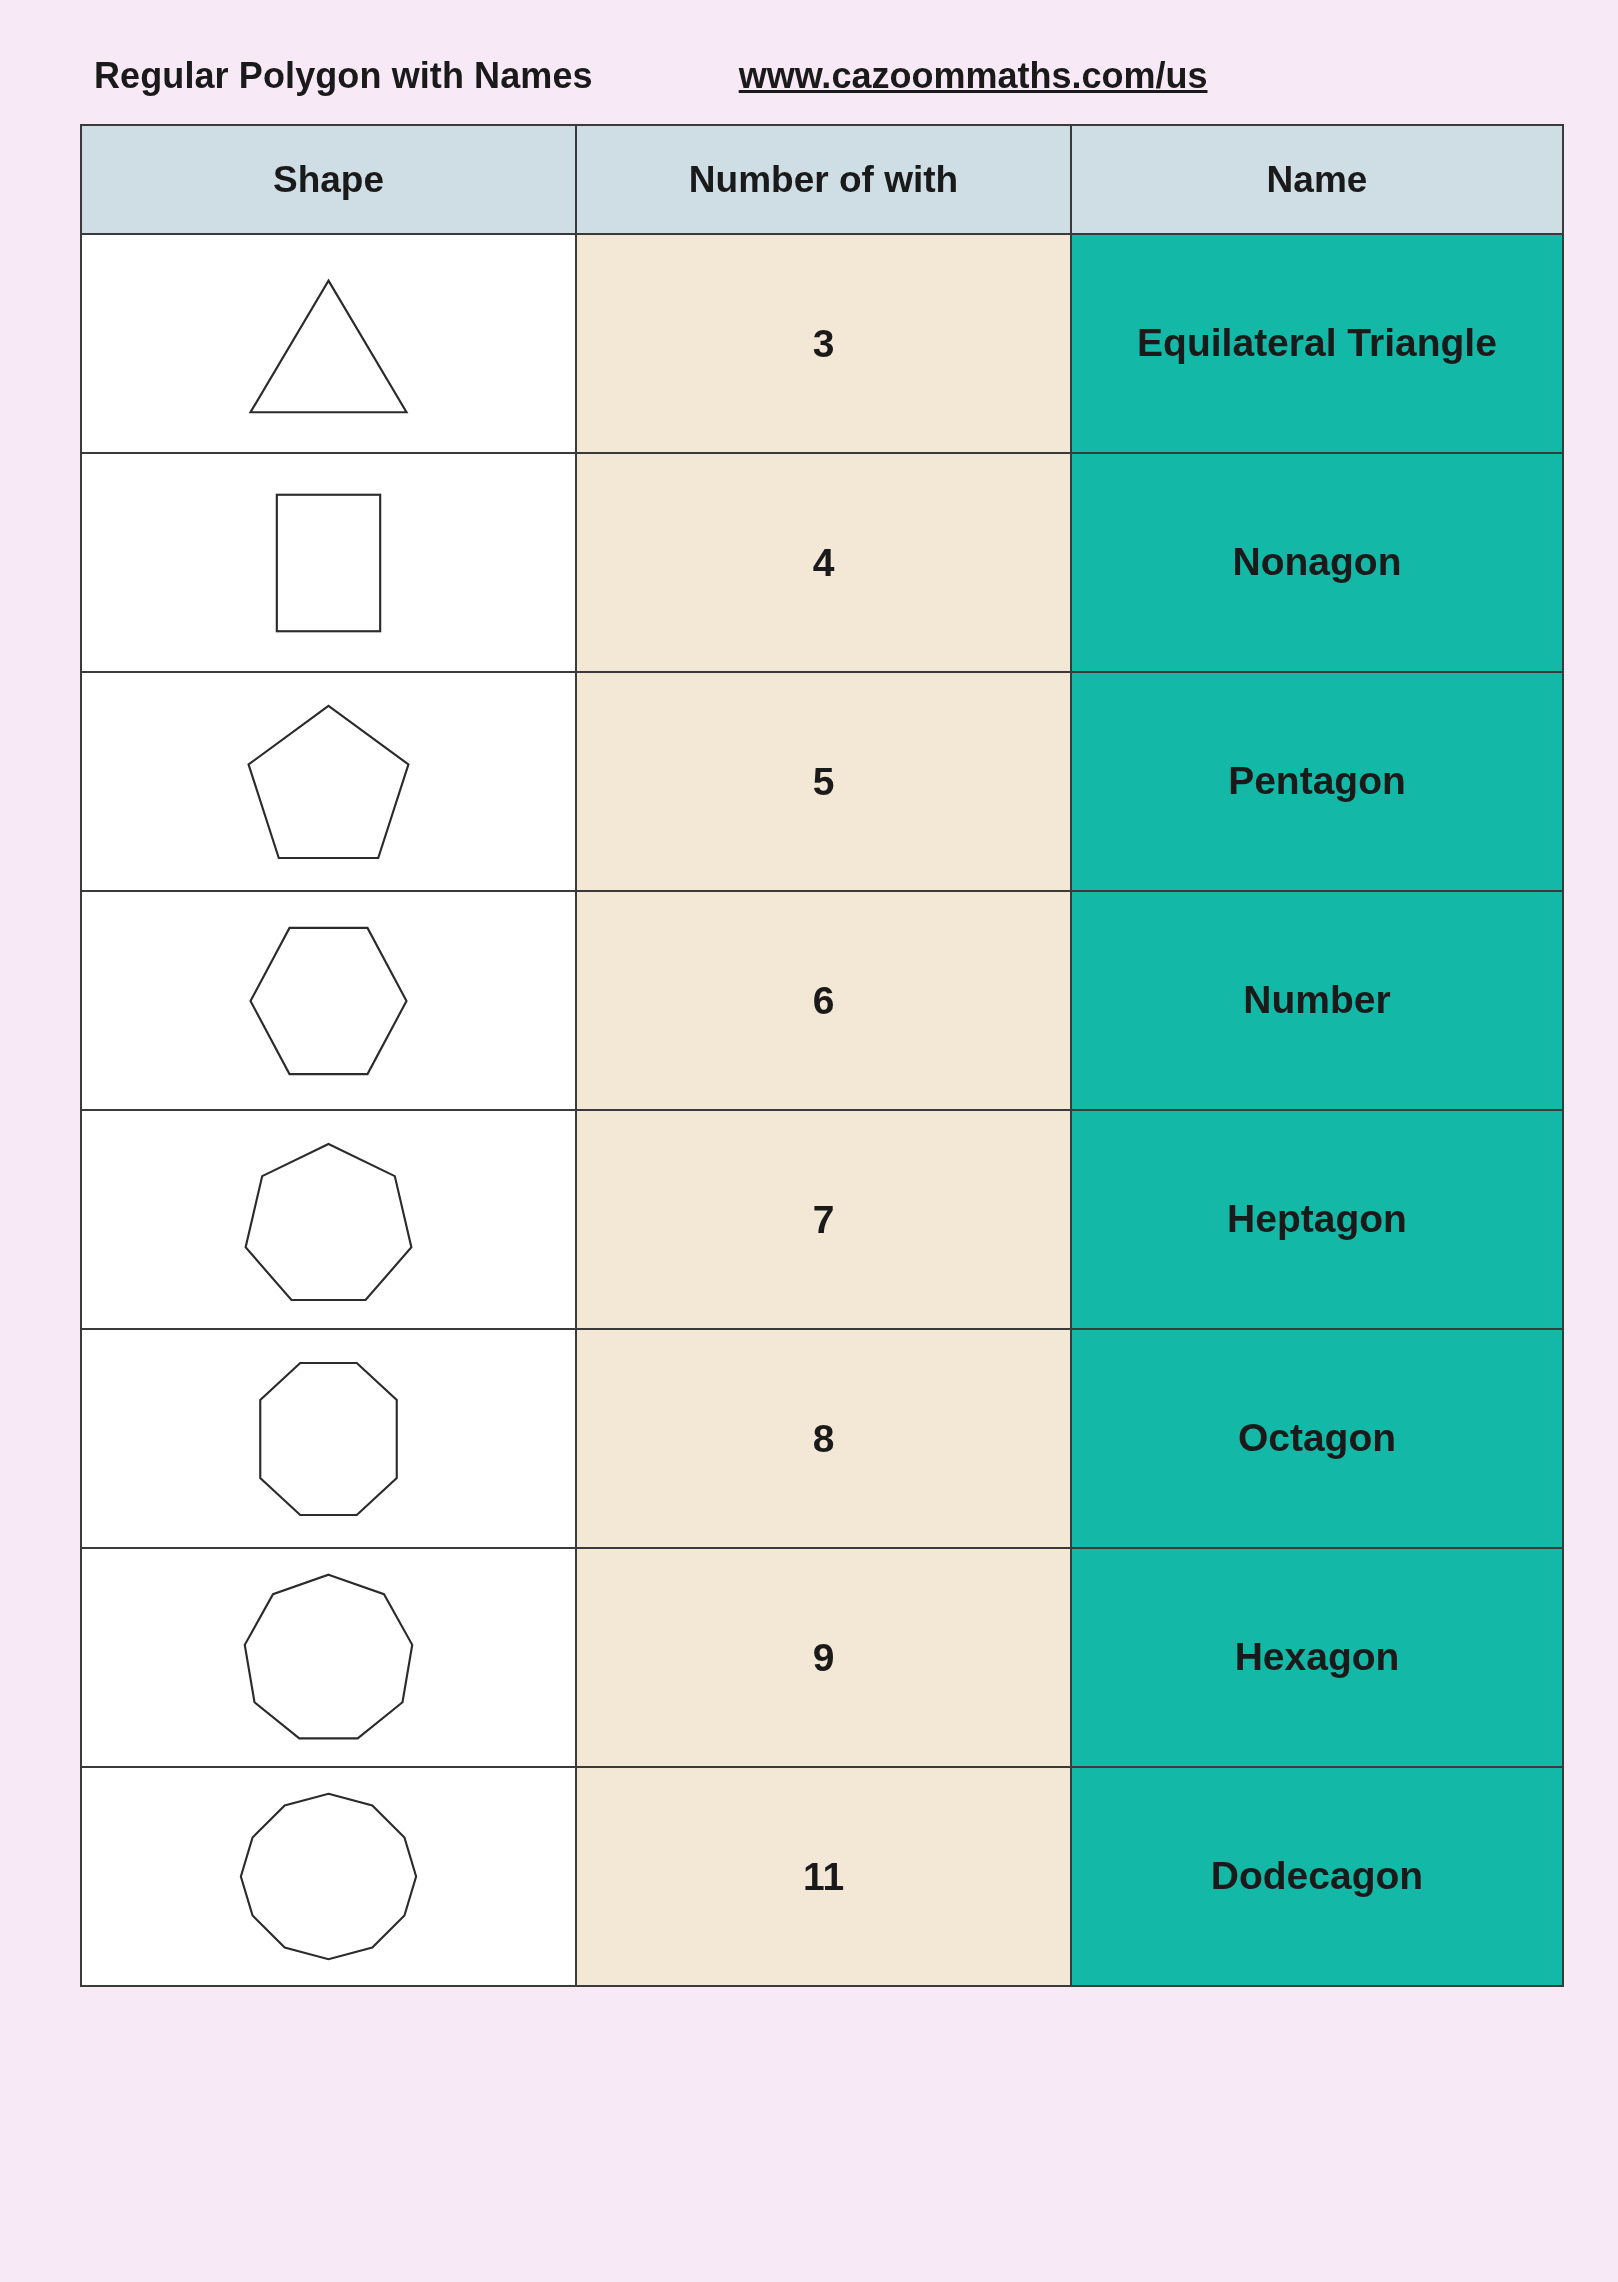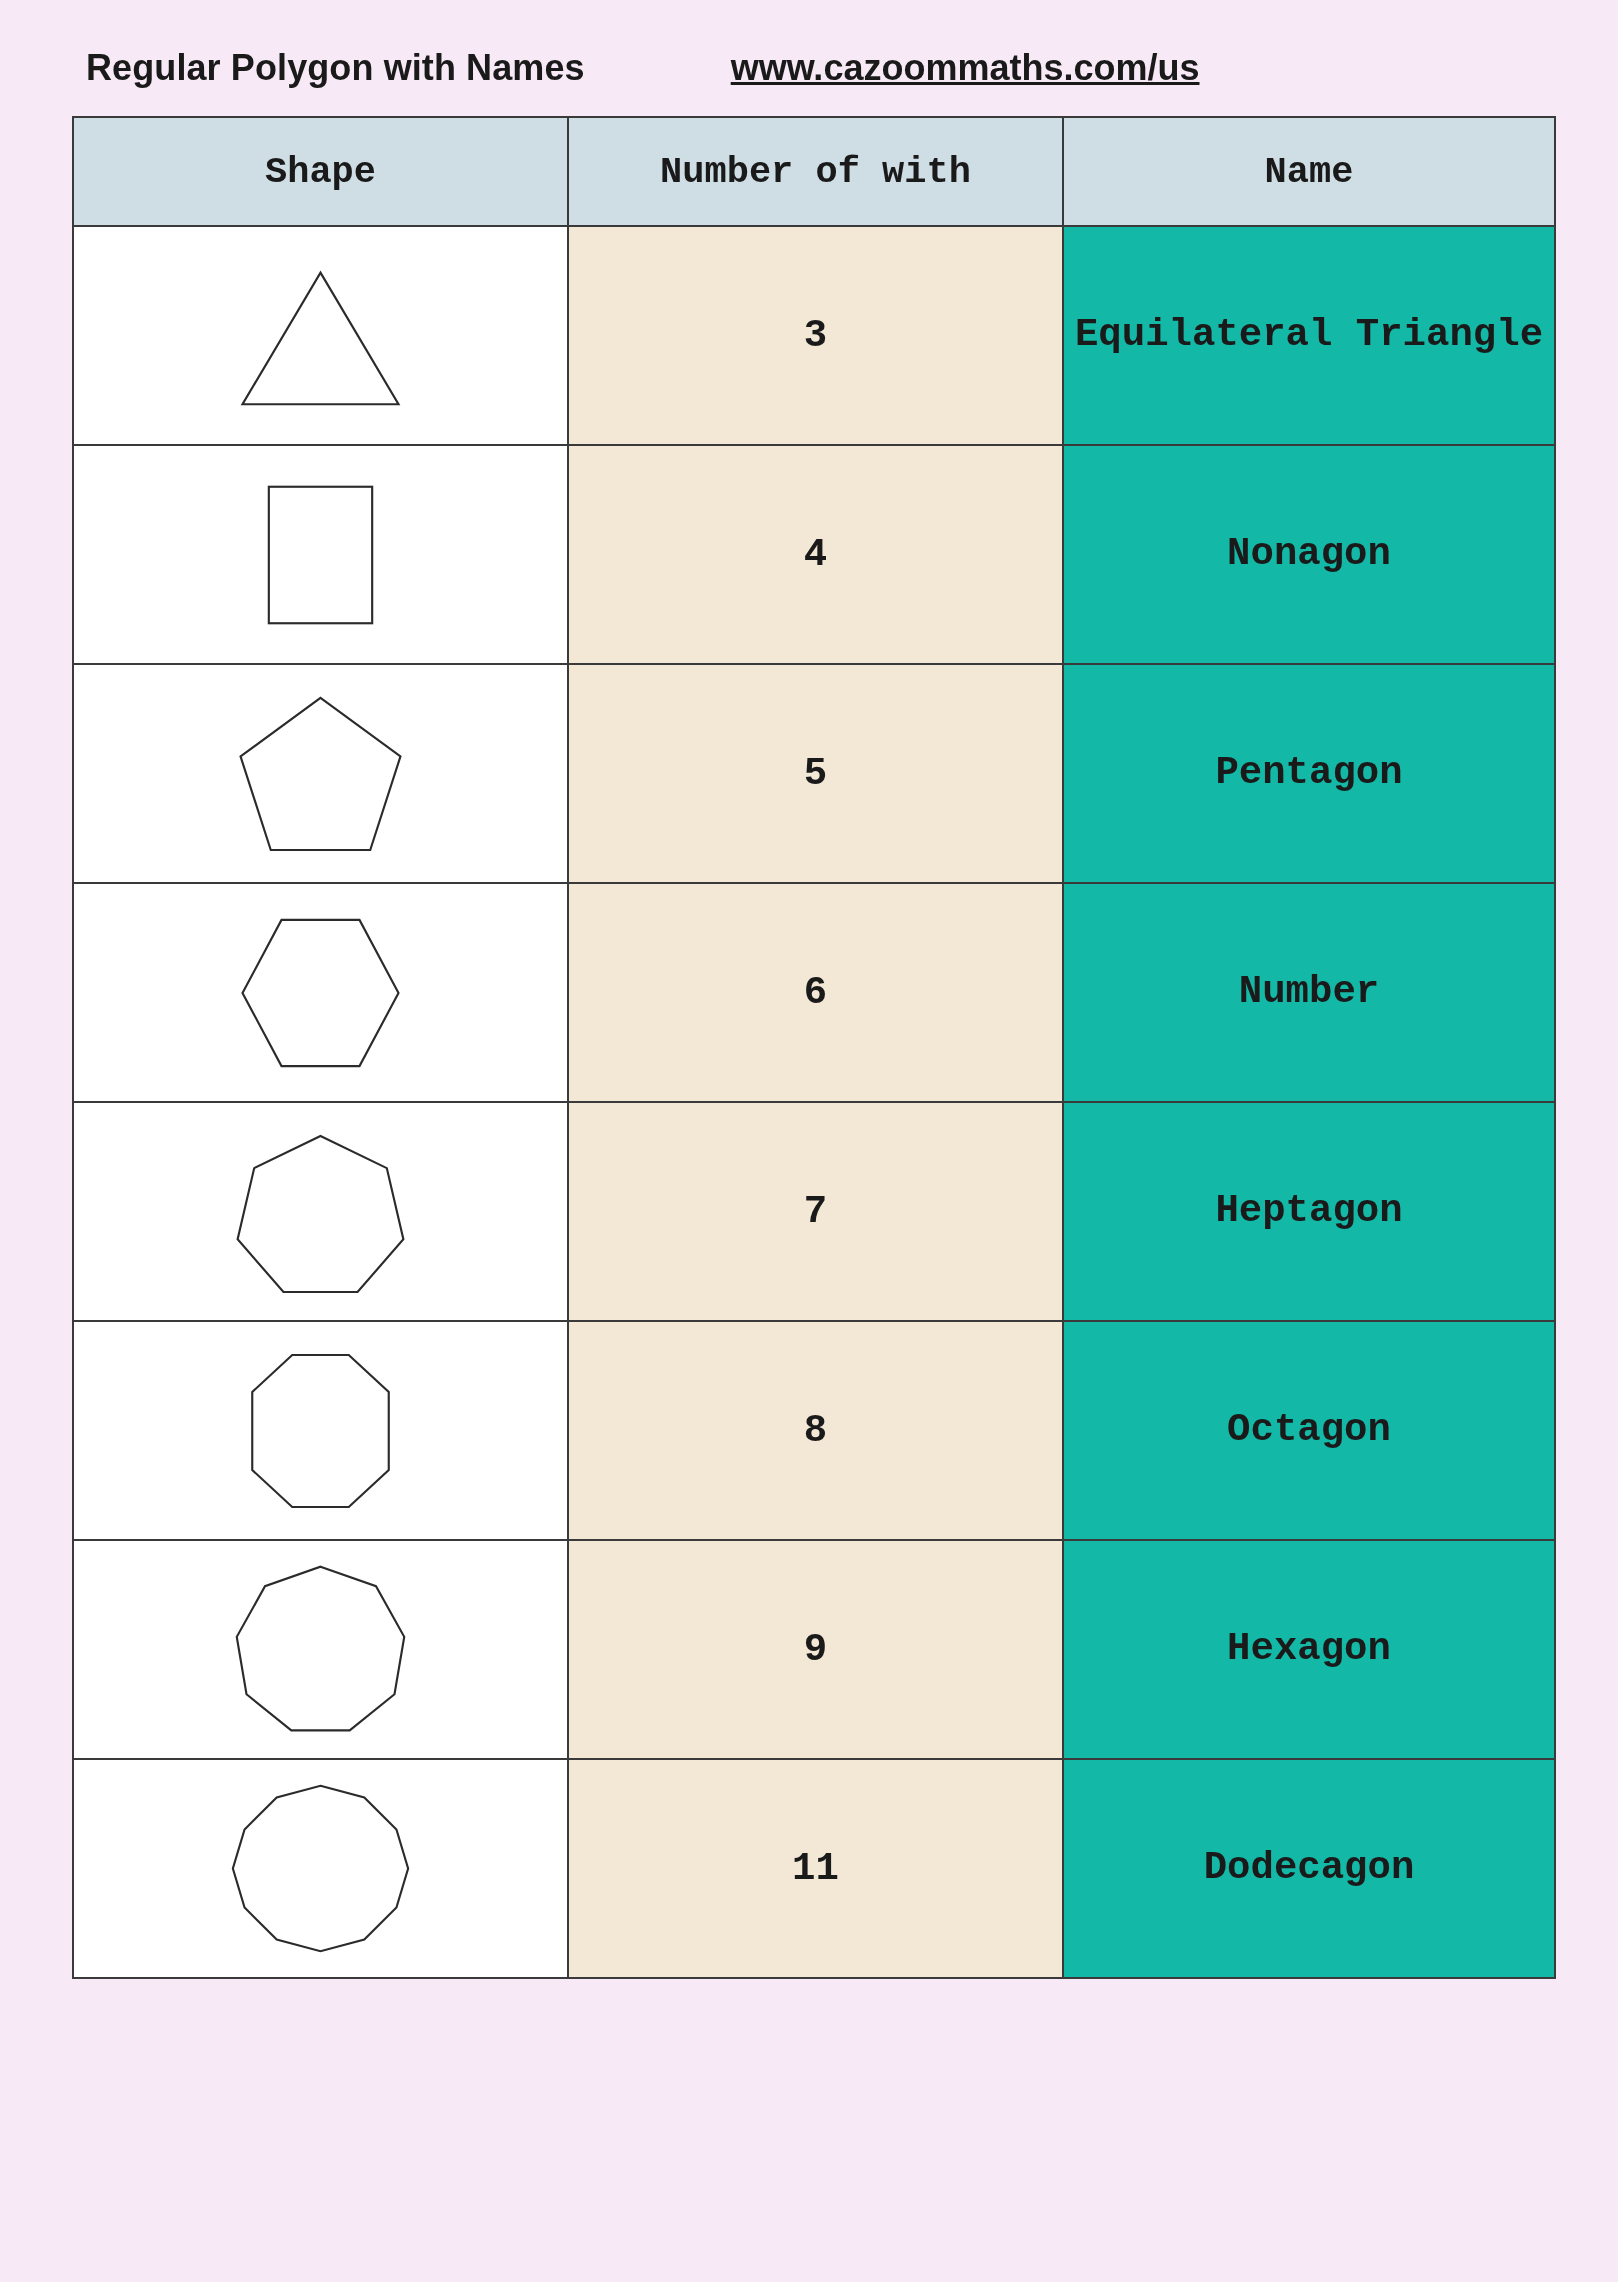--- a/index.html
+++ b/index.html
@@ -12,21 +12,21 @@
     background: #f7eaf6;
     font-family: "Liberation Sans", sans-serif;
     color: #1a1a1a;
     overflow: hidden;
   }
   .page {
     position: relative;
     width: 1619px;
     height: 2282px;
     box-sizing: border-box;
-    padding: 4px;
+    padding: 12px;
   }
   .header {
     display: flex;
     align-items: baseline;
     padding: 43px 0 0 82px;
   }
   .doc-title {
     font-size: 36px;
     font-weight: bold;
     letter-spacing: 0.1px;
@@ -36,21 +36,20 @@
     font-size: 36px;
     font-weight: bold;
     margin-left: 146px;
     text-decoration: underline;
     white-space: nowrap;
     text-align: center;
   }
   .table-wrap {
     margin: 27px 0 0 68px;
     width: 1482px;
-    font-family: Liberation Mono, monospace;
   }
   table.polygon-table {
     border-collapse: collapse;
     width: 1482px;
     table-layout: fixed;
   }
   table.polygon-table th,
   table.polygon-table td {
     border: 2px solid #3a3a3a;
     padding: 0;

